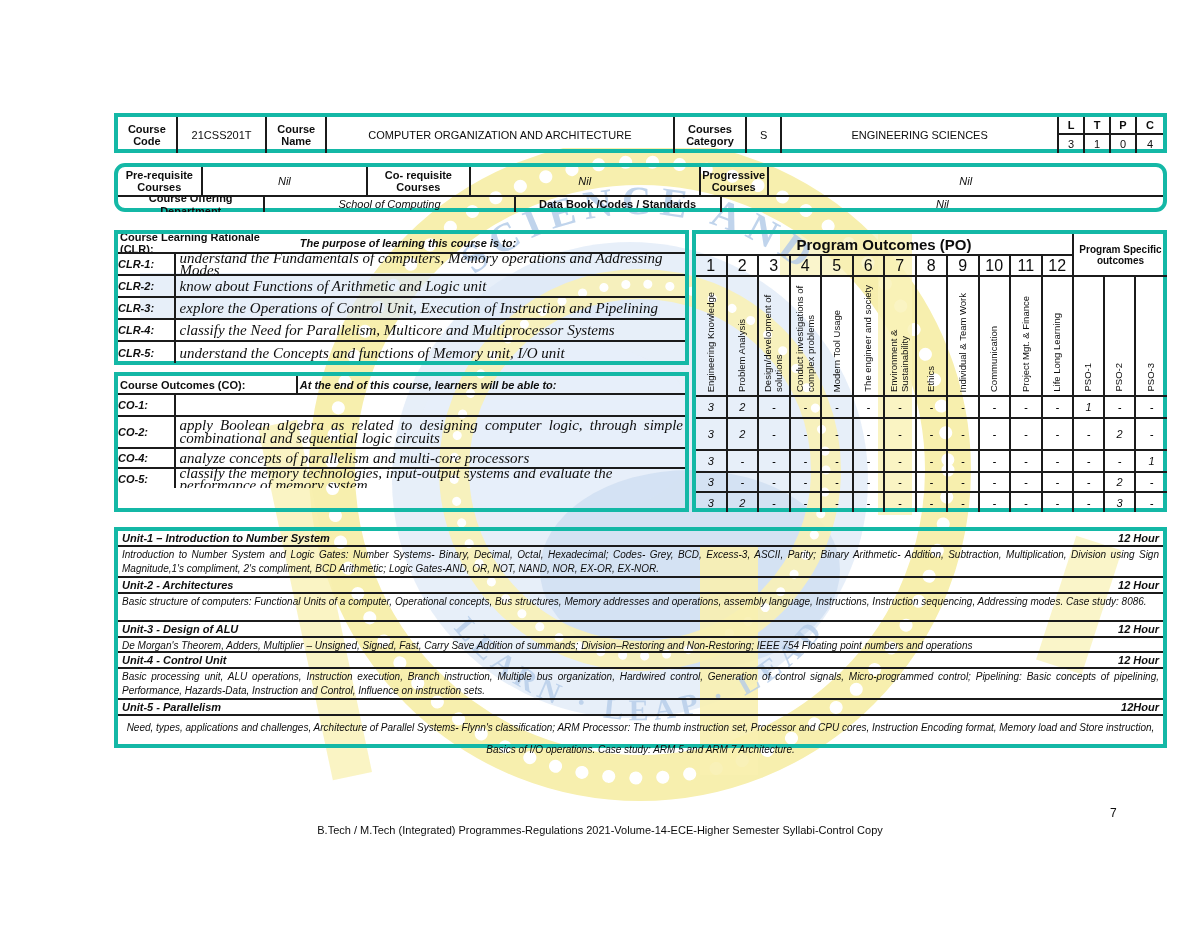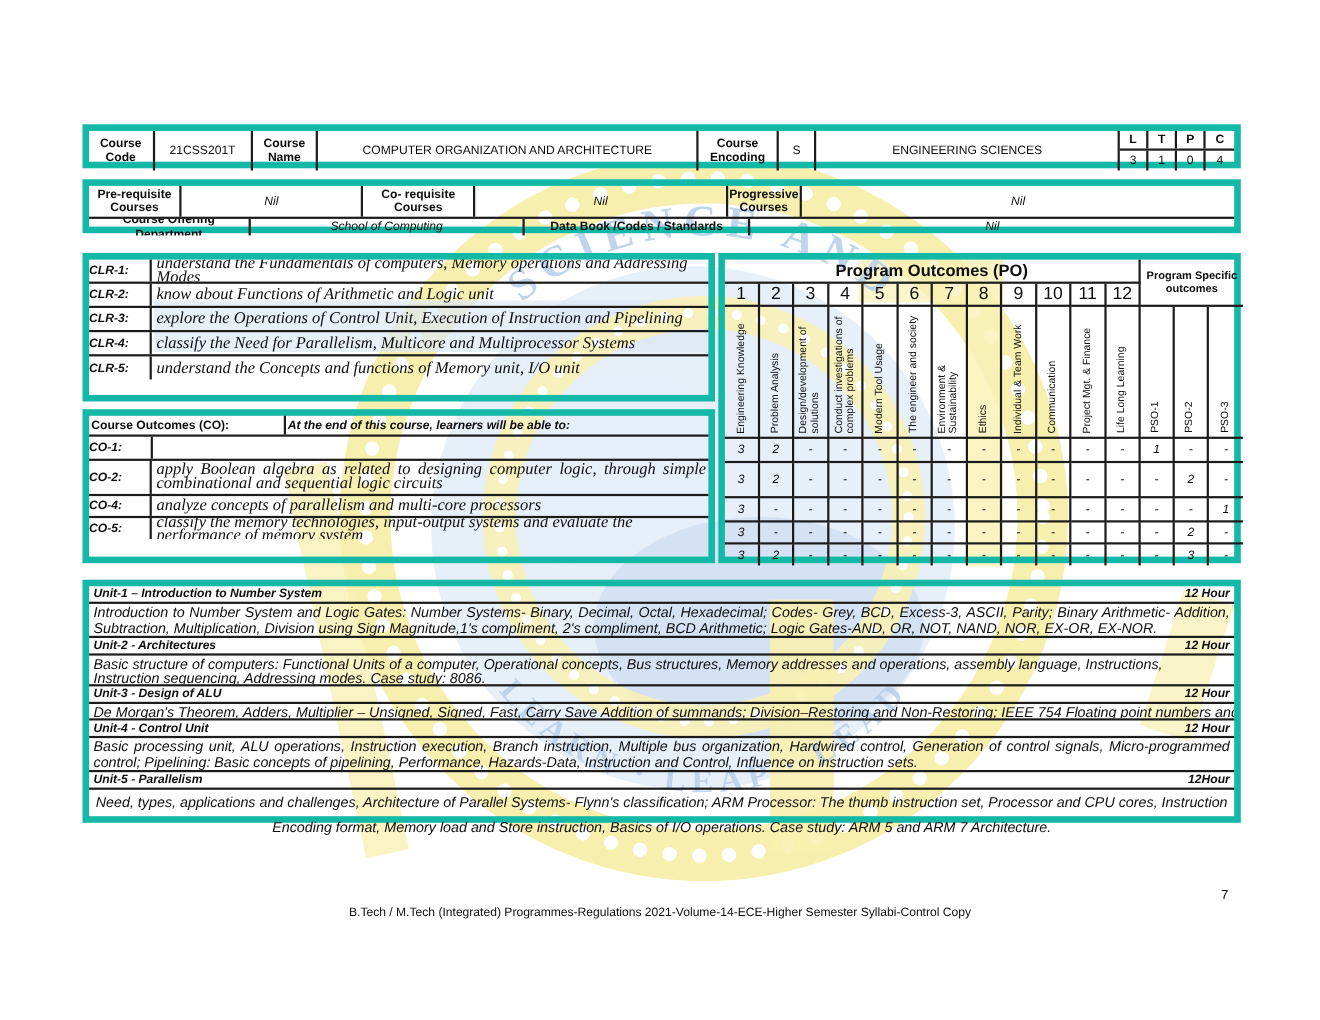--- a/index.html
+++ b/index.html
@@ -1,41 +1,41 @@
 <!DOCTYPE html>
 <html><head>
 <meta charset="utf-8">
 <style>
   html,body{margin:0;padding:0;background:#ffffff;}
   .page{position:relative;width:1200px;height:927px;background:#fff;overflow:hidden;
         font-family:"Liberation Sans",sans-serif;color:#0d0d0d;}
   
   #watermark{position:absolute;left:0;top:0;z-index:0;}
   
-  .tbl{position:absolute;border:6px solid #14b8a6;box-sizing:border-box;background:transparent;z-index:1;}
+  .tbl{position:absolute;border:4px solid #14b8a6;box-sizing:border-box;background:transparent;z-index:1;margin-left:39px;}
   .row{display:flex;box-sizing:border-box;}
   .c{box-sizing:border-box;border-right:2px solid #1b1b1b;display:flex;align-items:center;
      justify-content:center;text-align:center;overflow:hidden;padding:0 2px;}
   .nr{border-right:none!important;}
   .bb{border-bottom:2px solid #1b1b1b;}
   .b{font-weight:bold;}
   .i{font-style:italic;}
   .left{justify-content:flex-start;text-align:left;}
   .f11{font-size:11px;line-height:12px;}
   .f10{font-size:15px;line-height:12px;font-family:Liberation Serif, serif;}
   
   #t1{left:75px;top:113px;width:1053px;height:40px;}
   #t1 .row{height:36px;}
   #t1 .c{font-size:11px;line-height:12.5px;}
   .ltpc{display:flex;flex-direction:column;width:104px;}
   .ltpc .lr{display:flex;height:18px;box-sizing:border-box;}
   .ltpc .lc{box-sizing:border-box;width:26px;border-right:2px solid #1b1b1b;display:flex;
             align-items:center;justify-content:center;font-size:11px;}
   
-  #t2{left:75px;top:163px;width:1053px;height:49px;}
+  #t2{left:75px;top:163px;width:1053px;height:49px;border-radius:11px;}
   #t2 .c{font-size:11px;line-height:12.5px;}
   
   #clr{left:75px;top:230px;width:575px;height:135px;}
   .crow{display:flex;box-sizing:border-box;}
   .clbl{width:58px;font-weight:bold;font-style:italic;justify-content:flex-start;padding-left:0;}
   .ctxt{width:513px;font-style:italic;justify-content:flex-start;text-align:left;padding-left:4px;}
   
   #po{left:653px;top:230px;width:475px;height:282px;}
   #po .abs{position:absolute;box-sizing:border-box;}
   .grid15{display:grid;grid-template-columns:repeat(12,31.5px) repeat(3,31px);}
@@ -47,21 +47,21 @@
   .vtxt{writing-mode:vertical-rl;transform:rotate(180deg);max-height:112px;font-size:9.5px;
         line-height:10.5px;text-align:left;}
   .mnum{font-style:italic;font-size:11px;}
   
   #co{left:75px;top:372px;width:575px;height:140px;}
   
   #units{left:75px;top:527px;width:1053px;height:221px;}
   .urow{box-sizing:border-box;border-bottom:2px solid #1b1b1b;display:flex;align-items:center;
         padding:0 4px;overflow:hidden;}
   .uh{justify-content:space-between;font-weight:bold;font-style:italic;font-size:11px;}
-  .ub{font-style:italic;font-size:13px;align-items:flex-start;padding-top:1px;
+  .ub{font-style:italic;font-size:10px;align-items:flex-start;padding-top:1px;
       text-align:justify;display:block;}
   .last{border-bottom:none;}
   
   #footer-text{position:absolute;left:0;right:0;top:824px;text-align:center;font-size:11px;z-index:1;}
   #page-num{position:absolute;left:1110px;top:806px;font-size:12px;z-index:1;}
 </style>
 </head>
 <body>
 
 <div class="page">
@@ -96,21 +96,21 @@
       </text>
     </g>
   </svg>
 
   <div id="t1" class="tbl">
     <div class="row">
       <div class="c b" style="width:60px">Course Code</div>
       <div class="c" style="width:90px">21CSS201T</div>
       <div class="c b" style="width:60px">Course Name</div>
       <div class="c" style="width:349px">COMPUTER ORGANIZATION AND ARCHITECTURE</div>
-      <div class="c b" style="width:73px">Course Encoding</div>
+      <div class="c b" style="width:73px">Courses Category</div>
       <div class="c" style="width:35px">S</div>
       <div class="c" style="width:278px">ENGINEERING SCIENCES</div>
       <div class="ltpc nr">
         <div class="lr" style="border-bottom:2px solid #1b1b1b;">
           <span class="lc b">L</span>
           <span class="lc b">T</span>
           <span class="lc b">P</span>
           <span class="lc b" style="border-right:none">C</span>
         </div>
         <div class="lr">
@@ -134,20 +134,24 @@
     </div>
     <div class="row" style="height:15px">
       <div class="c b" style="width:148px">Course Offering Department</div>
       <div class="c i" style="width:251px">School of Computing</div>
       <div class="c b" style="width:207px">Data Book /Codes / Standards</div>
       <div class="c i nr" style="width:443px">Nil</div>
     </div>
   </div>
 
   <div id="clr" class="tbl">
+    <div class="crow bb" style="height:20px">
+      <div class="c b f11 left nr" style="width:181px;border-right:2px solid #1b1b1b">Course Learning Rationale (CLR):</div>
+      <div class="c b i f11 left nr" style="width:390px">The purpose of learning this course is to:</div>
+    </div>
     <div class="crow bb" style="height:22px">
       <div class="c clbl f11">CLR-1:</div>
       <div class="c ctxt f10 nr">understand the Fundamentals of computers, Memory operations and Addressing Modes</div>
     </div>
     <div class="crow bb" style="height:22px">
       <div class="c clbl f11">CLR-2:</div>
       <div class="c ctxt f10 nr">know about Functions of Arithmetic and Logic unit</div>
     </div>
     <div class="crow bb" style="height:22px">
       <div class="c clbl f11">CLR-3:</div>

